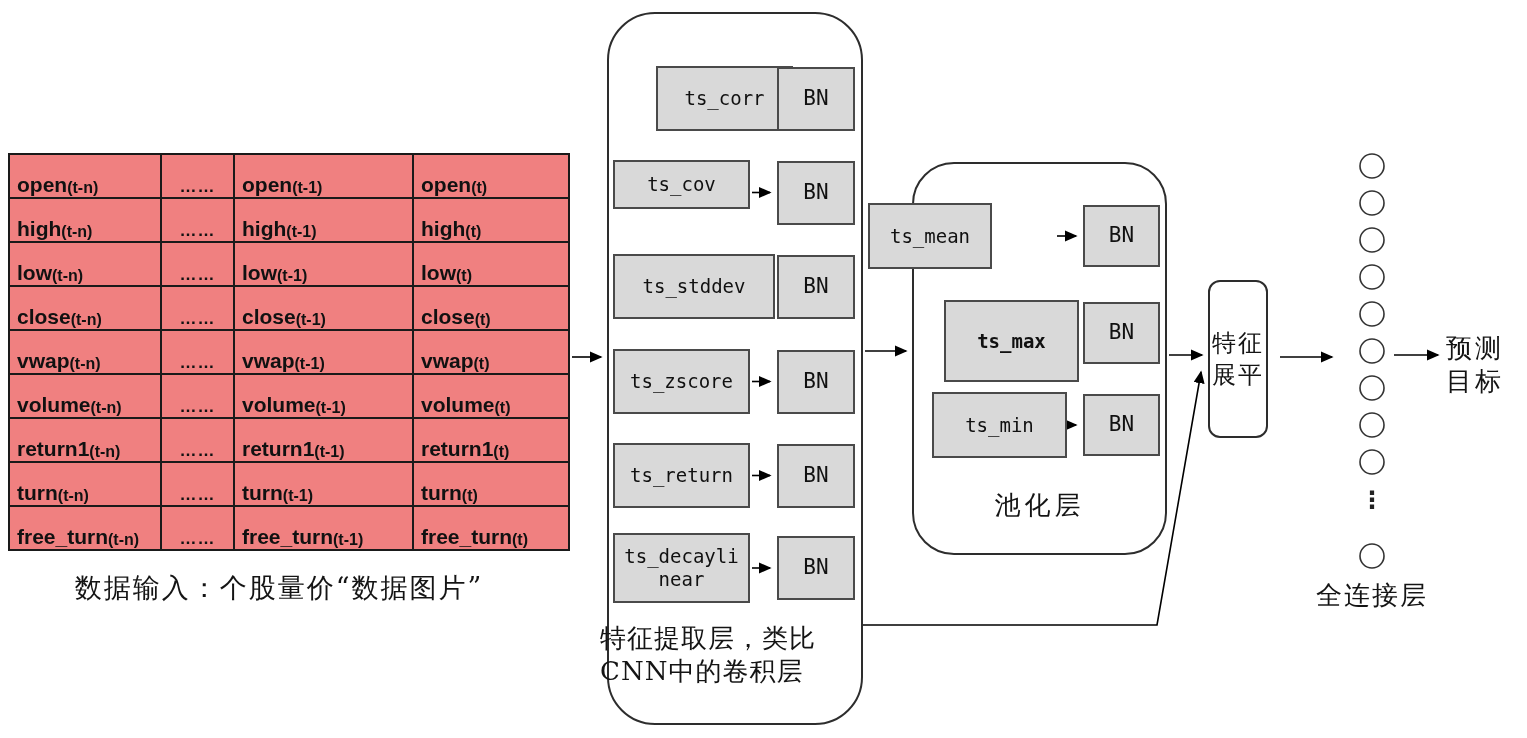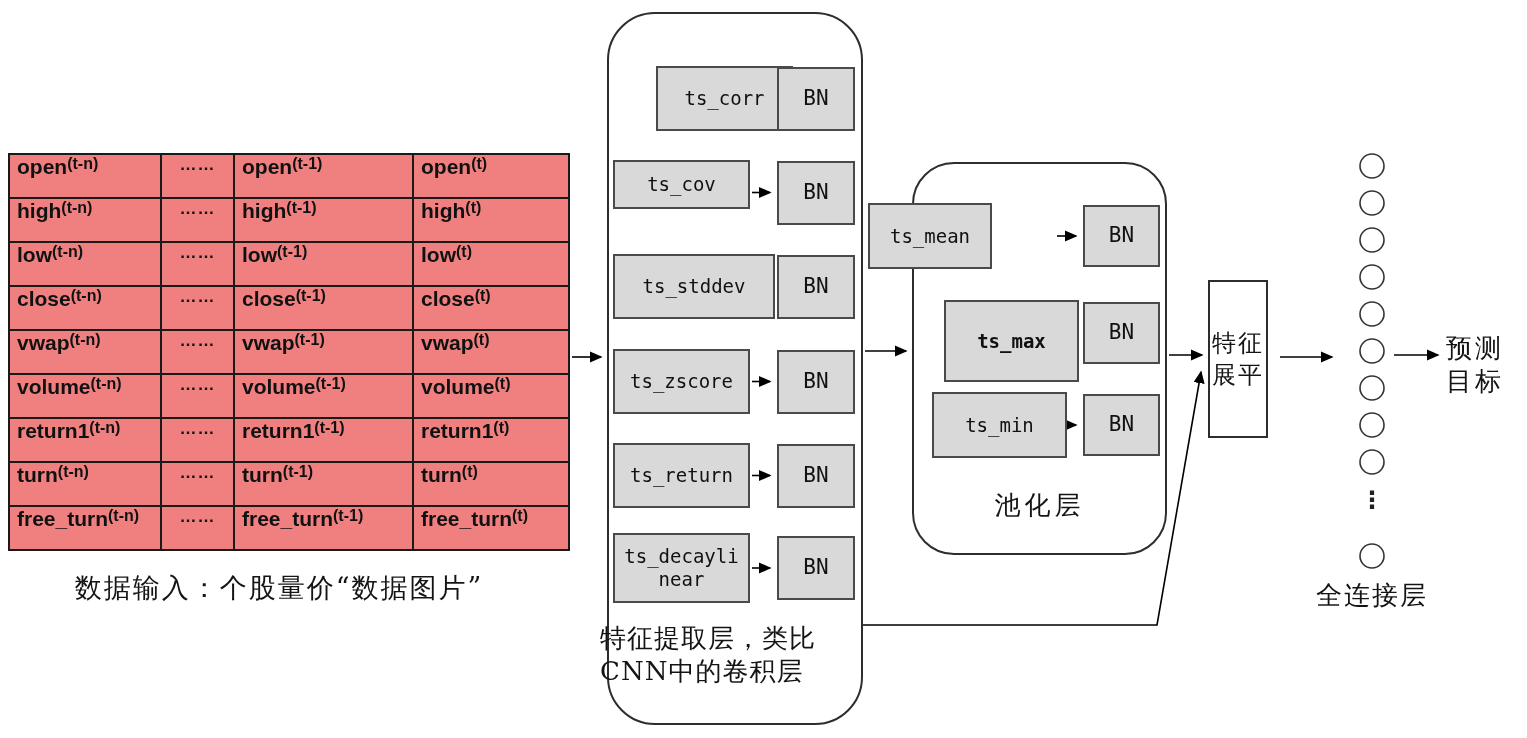--- a/index.html
+++ b/index.html
@@ -9,32 +9,32 @@
   }
 
   
   .grid-table {
     position:absolute; left:8px; top:153px;
     display:grid; grid-template-columns:150px 71px 177px 154px;
     grid-auto-rows:42px; gap:2px;
     background:#1a1a1a; border:2px solid #1a1a1a;
   }
   .cell {
-    background:var(--table-fill,#F08080); display:flex; align-items:flex-start;
+    background:var(--table-fill,#F08080); display:flex; align-items:flex-end;
     padding-left:7px; color:#111; overflow:hidden; white-space:nowrap;
   }
   .cell .cname { font-weight:bold; font-size:21px; }
   .cell .csub  { font-weight:bold; font-size:16px; }
   .cell.dots   { justify-content:center; padding-left:0; font-weight:bold; font-size:17px; letter-spacing:1px; }
 
   
   .container { position:absolute; border:2px solid #2d2d2d; border-radius:48px; box-sizing:border-box; background:transparent; }
   .feature  { left:607px; top:12px;  width:256px; height:713px; }
   .pooling  { left:912px; top:162px; width:255px; height:393px; border-radius:42px; }
-  .flattenb { left:1208px; top:280px; width:60px; height:158px; border-radius:0;
+  .flattenb { left:1208px; top:280px; width:60px; height:158px; border-radius:12px;
               display:flex; flex-direction:column; align-items:center; justify-content:center; }
 
   
   .opbox, .bnbox {
     position:absolute; box-sizing:border-box;
     background:var(--op-fill,#D9D9D9); border:2px solid var(--op-border,#4a4a4a);
     display:flex; align-items:center; justify-content:center; text-align:center;
     font-family:"DejaVu Sans Mono", monospace; color:#111;
     line-height:1.2; word-break:break-all; padding:0 5px;
   }

